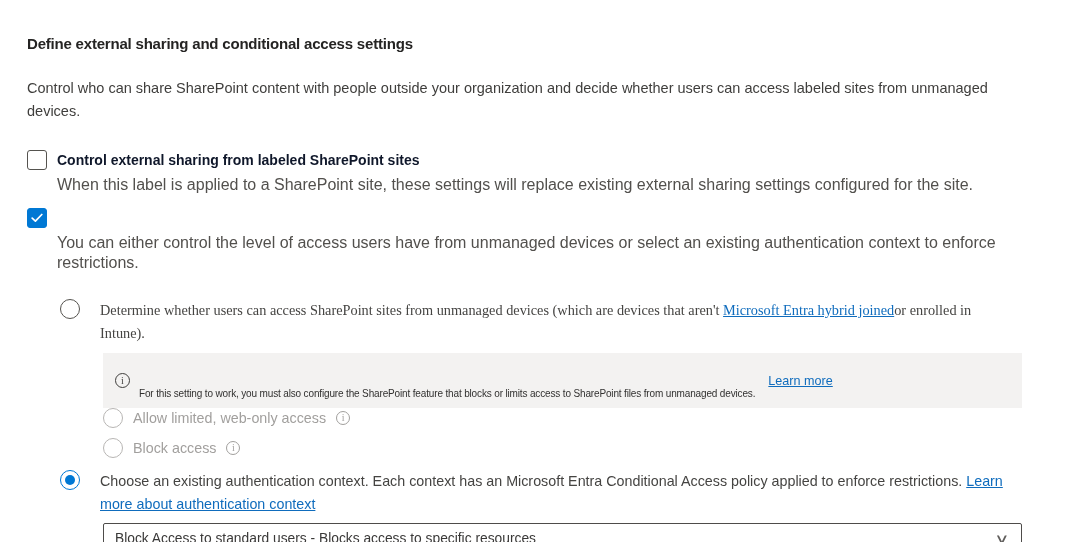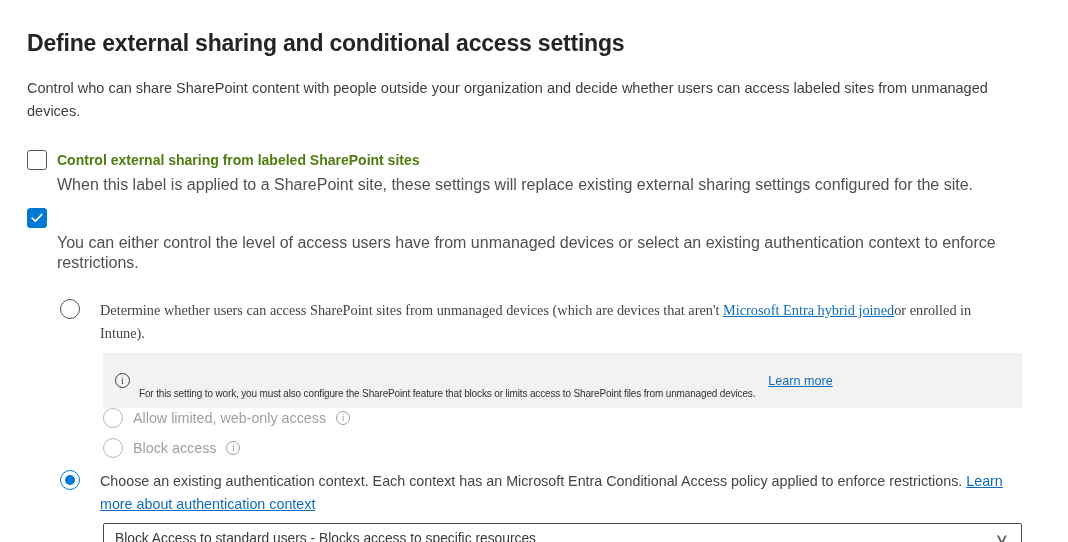--- a/index.html
+++ b/index.html
@@ -8,21 +8,21 @@
     width: 1068px; height: 542px;
     background: #ffffff;
     font-family: "Liberation Sans", sans-serif;
     color: #323130;
     overflow: hidden;
   }
   .container { padding: 30px 27px 0 27px; }
 
   h1.page-title {
     margin: 0;
-    font-size: 23px;
+    font-size: 15px;
     line-height: 27px;
     font-weight: 700;
     color: #252423;
     letter-spacing: -0.2px;
   }
   .page-desc {
     margin-top: 20px;
     font-size: 14.5px;
     line-height: 23px;
     max-width: 985px;
@@ -47,21 +47,21 @@
     cursor: pointer;
   }
   .checkbox.checked {
     background: #0078d4;
     border-color: #0078d4;
   }
   .cb-label {
     font-size: 14px;
     font-weight: 700;
     line-height: 20px;
-    color: #4d7c0f;
+    color: #0f172a;
     cursor: pointer;
   }
   .cb-desc {
     margin: 5px 0 0 30px;
     font-size: 16px;
     line-height: 20px;
     color: #52504d;
     max-width: 960px;
   }
 

